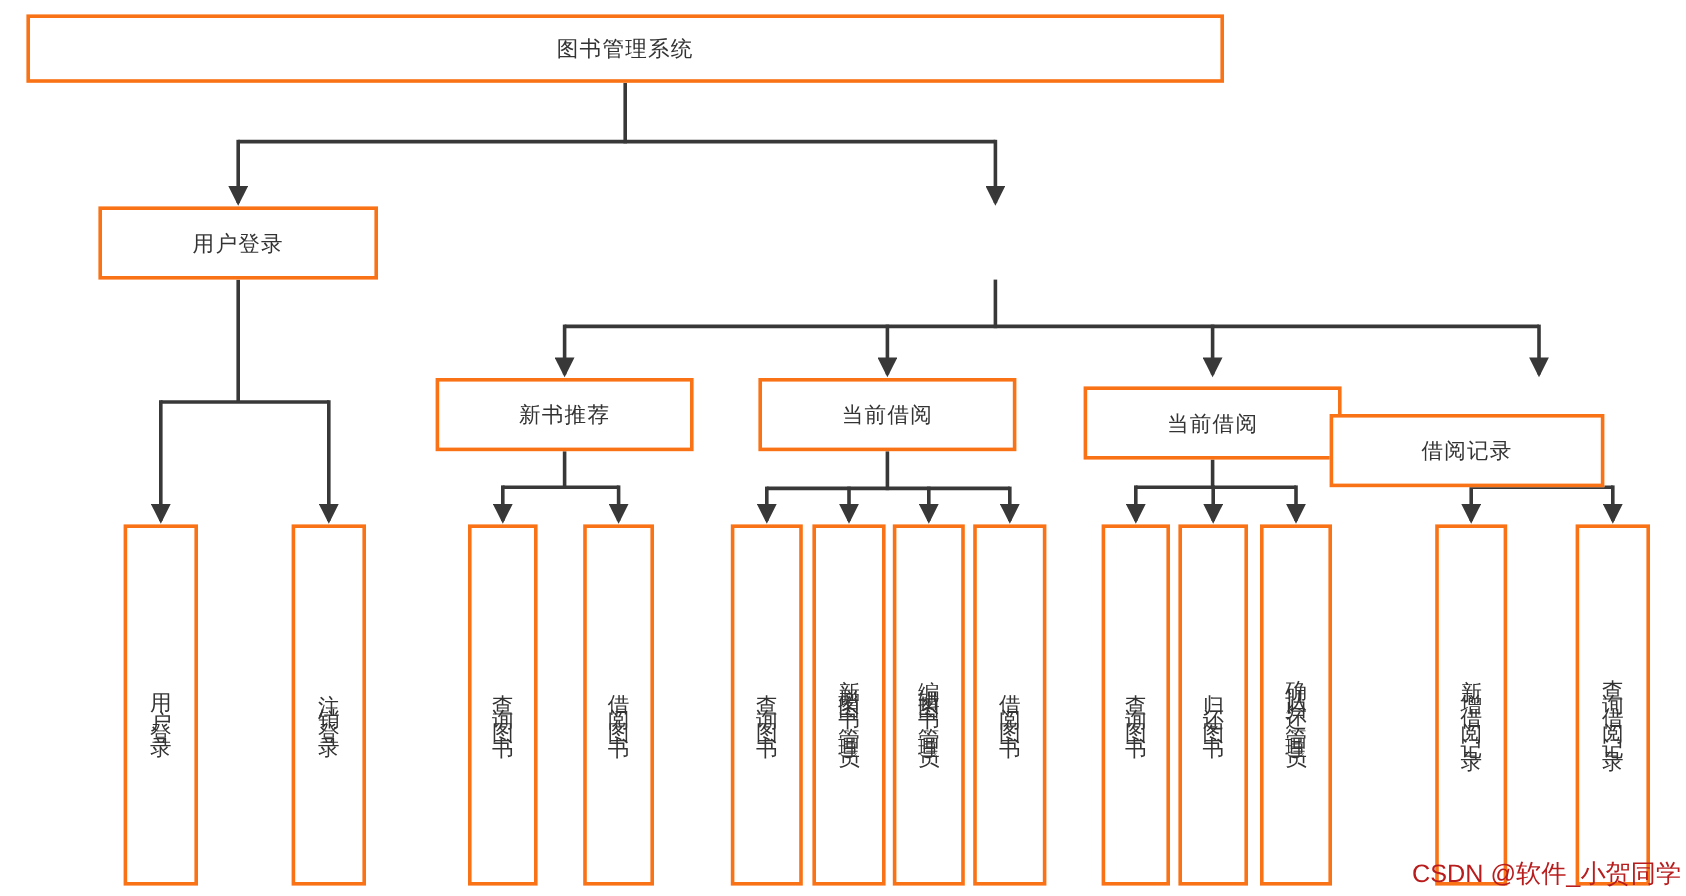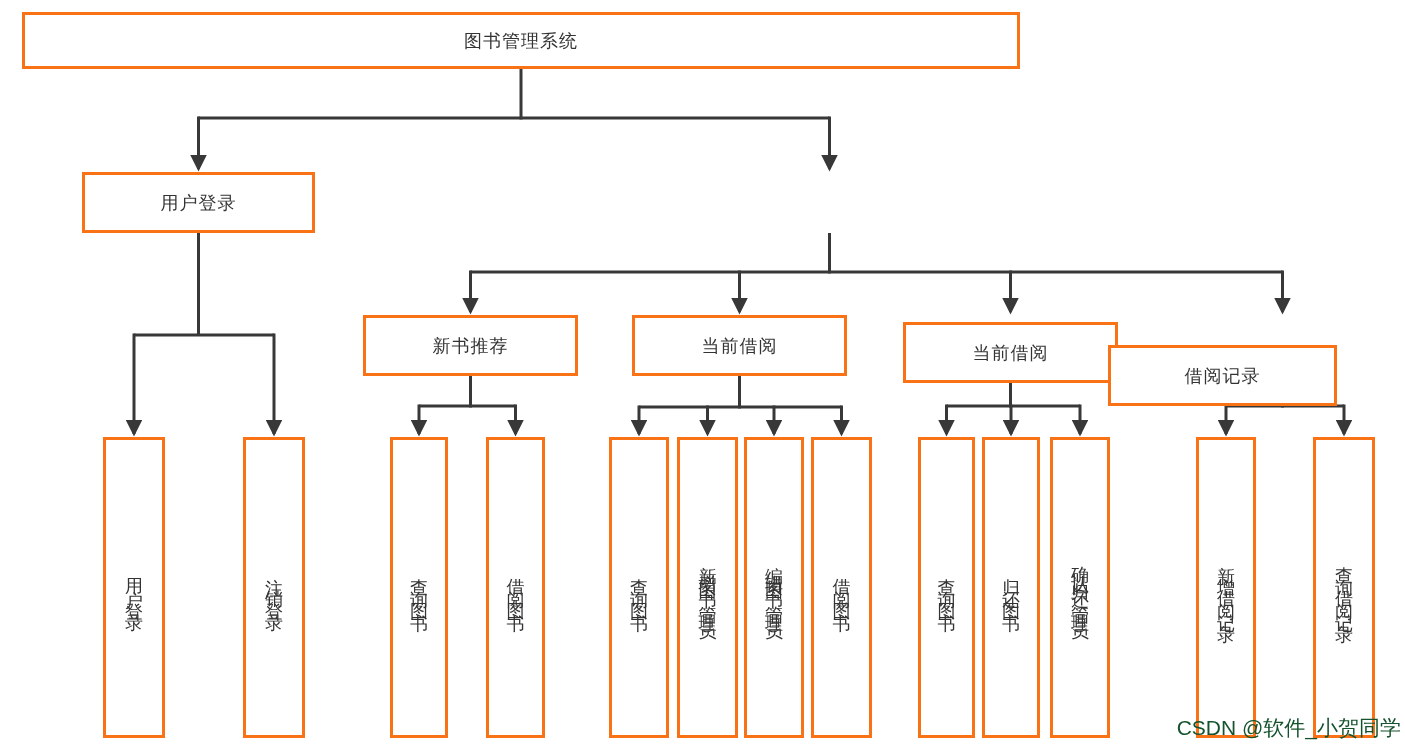--- a/index.html
+++ b/index.html
@@ -69,21 +69,21 @@
   #l-return      { left: 982px;  width: 58px; }
   #l-confirm     { left: 1050px; width: 60px; }
   #l-addrec      { left: 1196px; width: 60px; }
   #l-queryrec    { left: 1313px; width: 62px; }
   #watermark {
     position: absolute;
     right: 4px;
     top: 714px;
     z-index: 3;
     font-size: 21px;
-    color: #14532d;
+    color: #b91c1c;
     white-space: nowrap;
   }
 </style>
 </head>
 <body>
 
 <div id="canvas">
 
   <svg id="connectors" width="1405" height="747" viewBox="0 0 1405 747">
     <defs>

